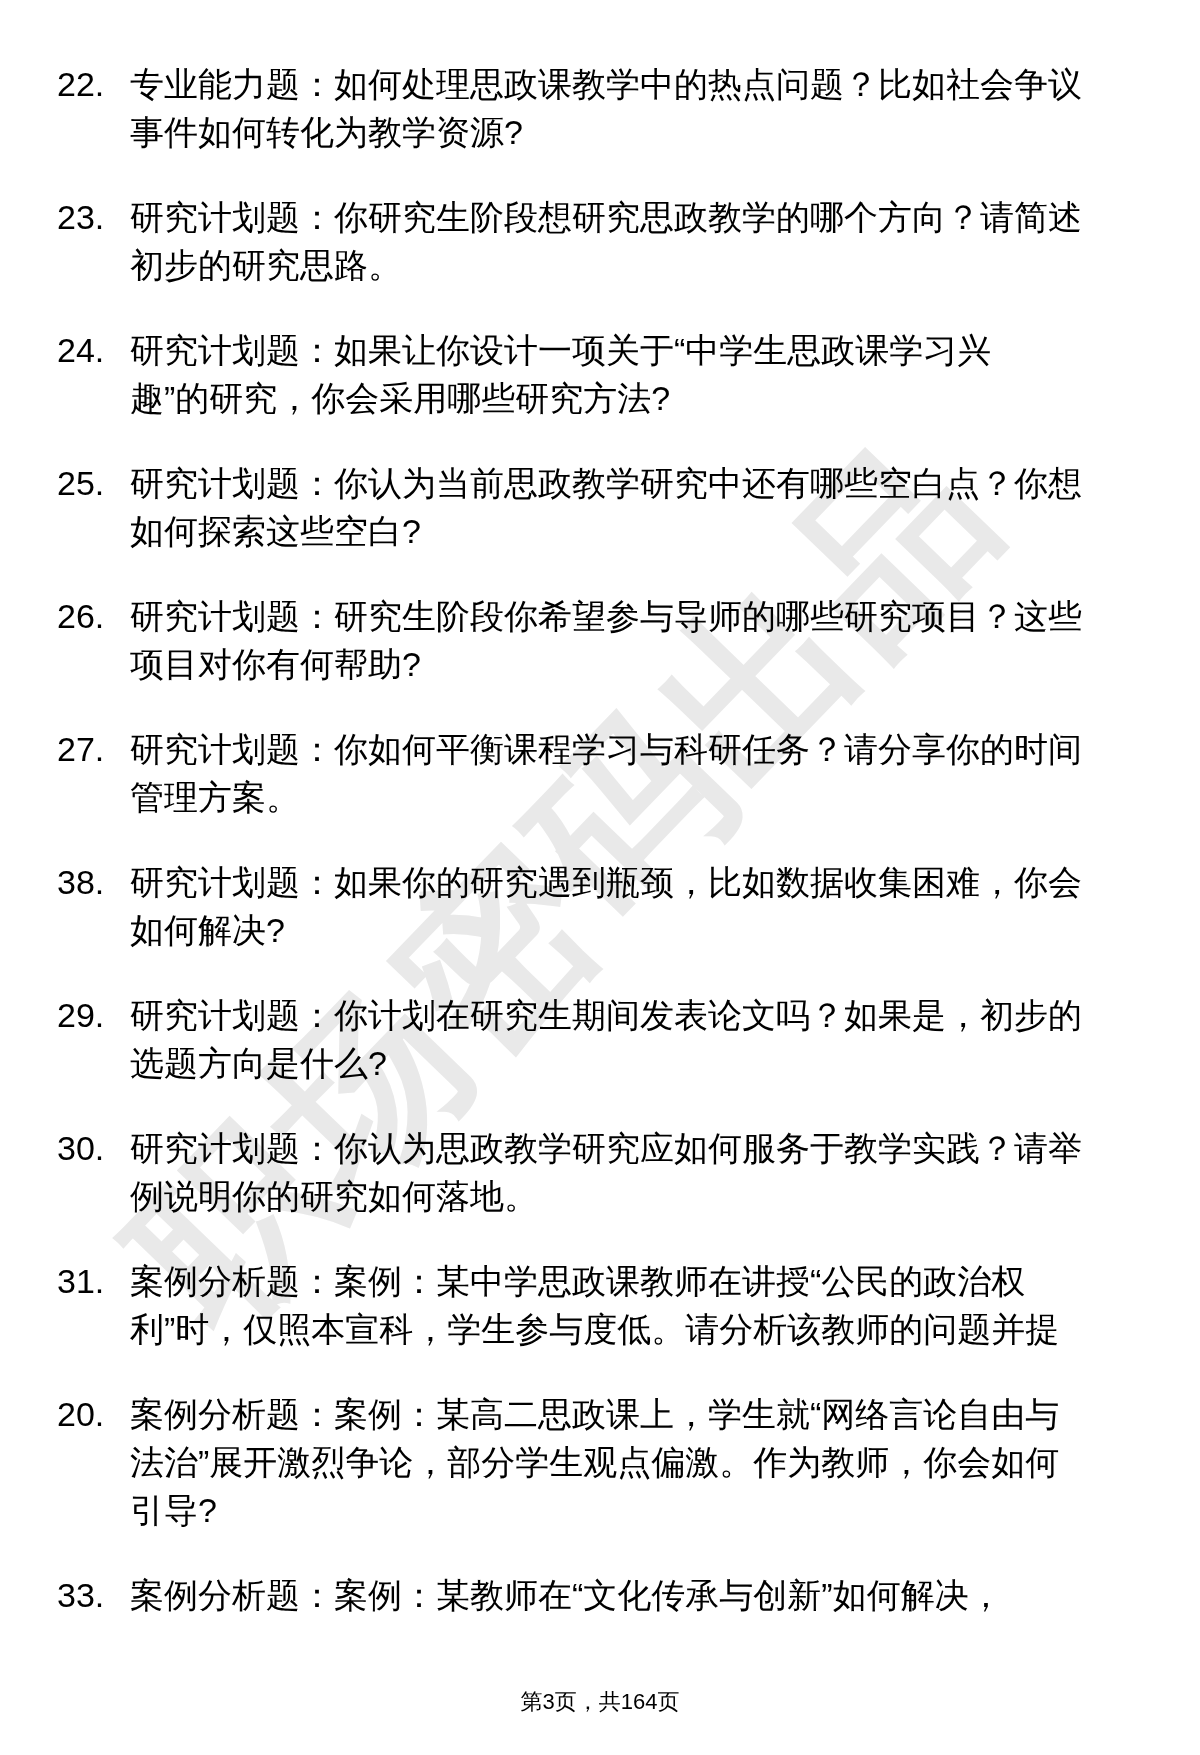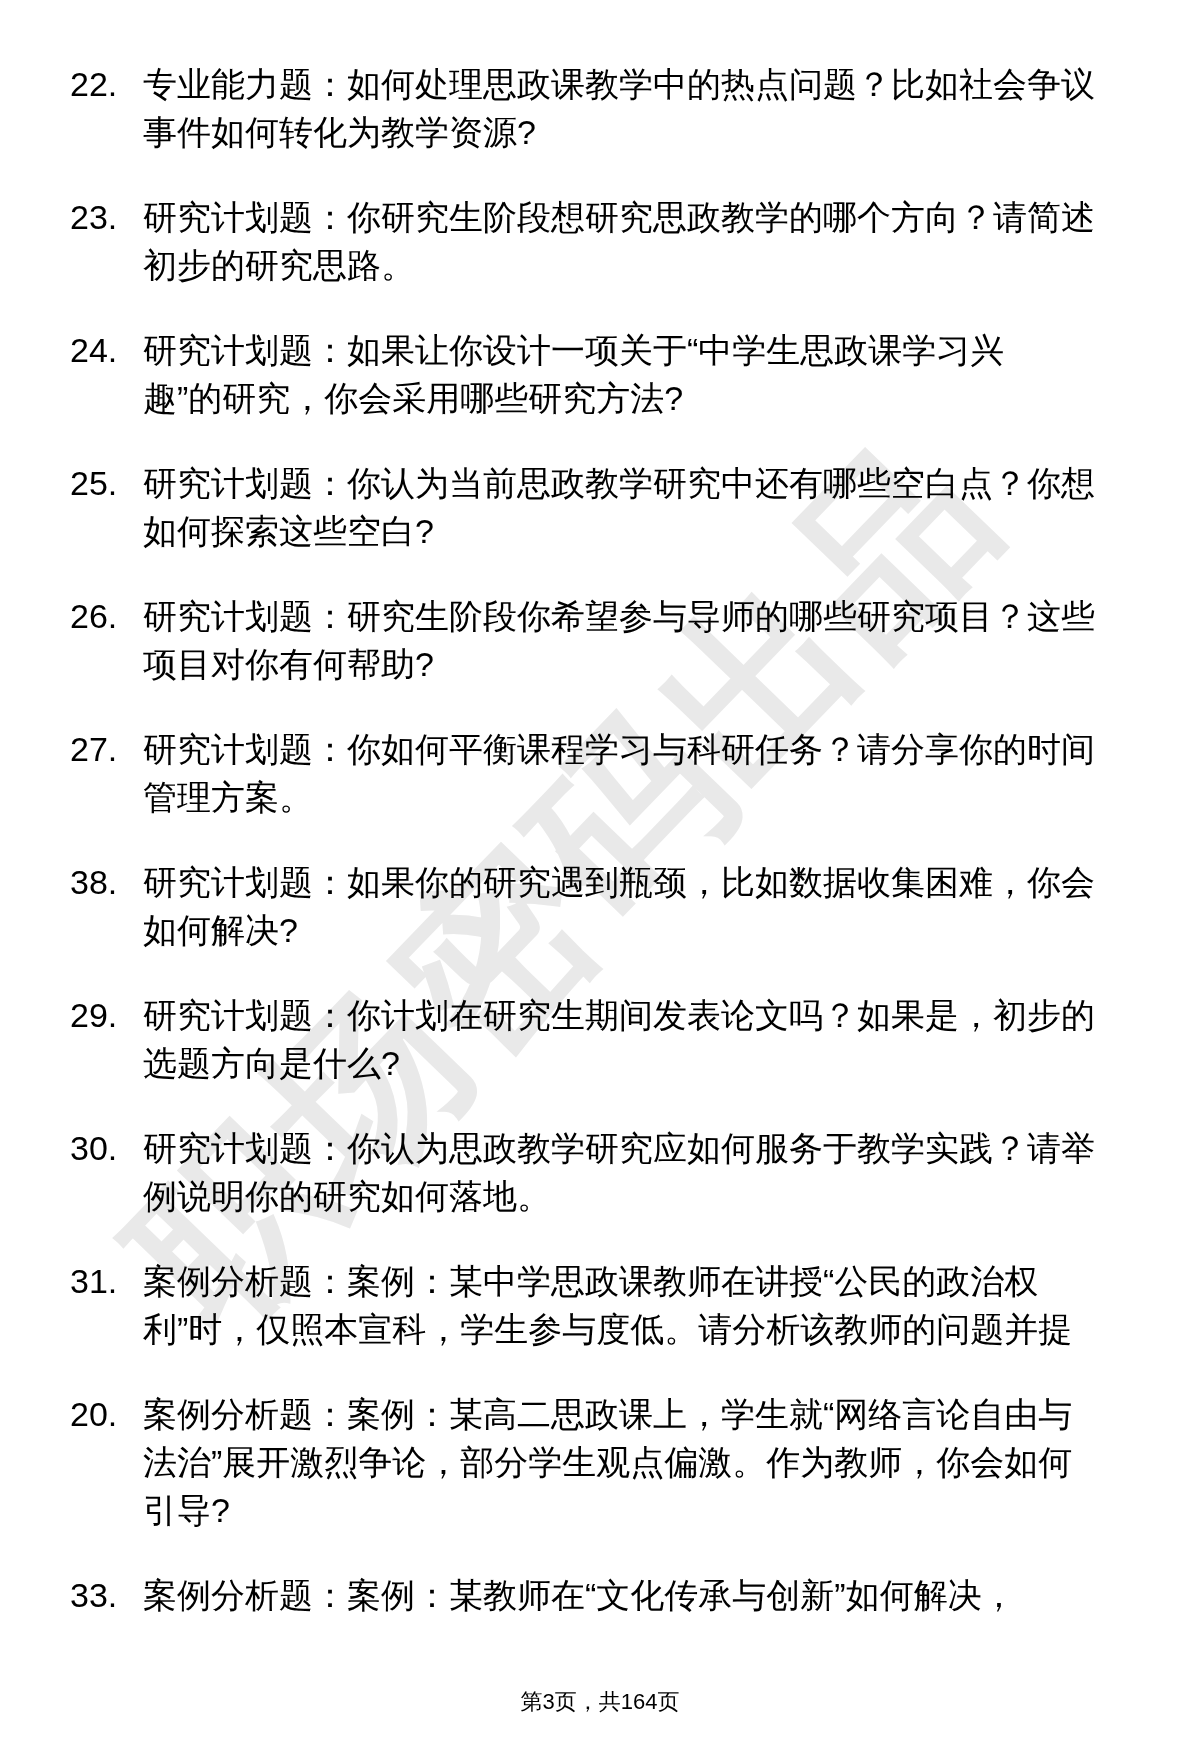--- a/index.html
+++ b/index.html
@@ -20,21 +20,21 @@
     font-size:185px;
     font-weight:bold;
     letter-spacing:4px;
     color:#e9e9e9;
     white-space:nowrap;
     z-index:0;
     user-select:none;
   }
   .question-list{
     position:absolute;
-    left:70px;top:60px;
+    left:57px;top:60px;
     width:1000px;
     margin:0;padding:0;
     list-style:none;
     z-index:1;
   }
   .question-item{
     display:flex;
     align-items:flex-start;
     margin-bottom:37px;
     font-size:34px;

